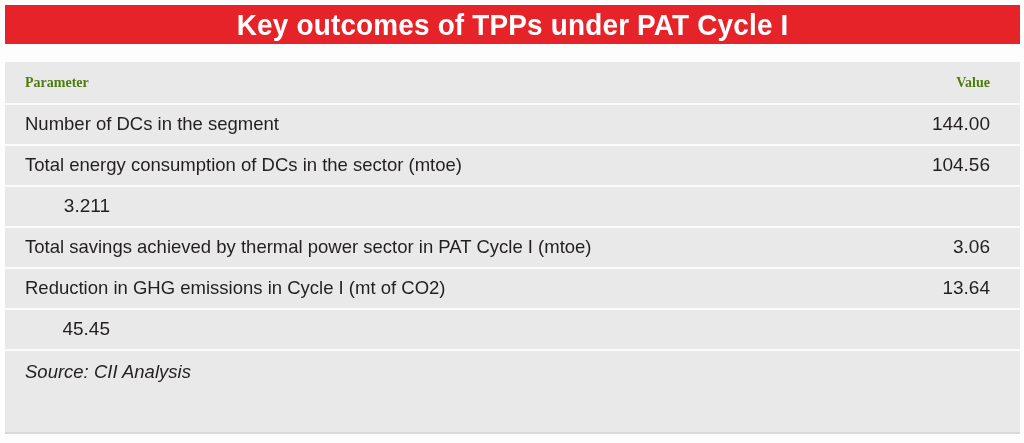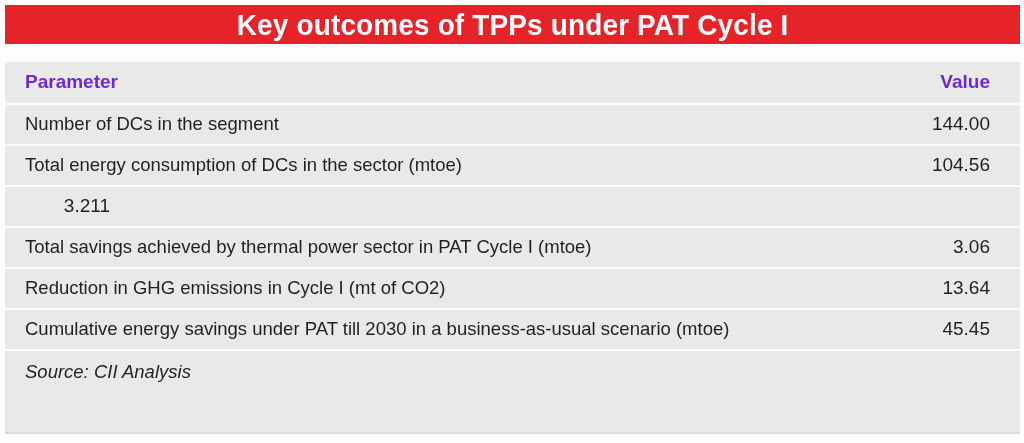--- a/index.html
+++ b/index.html
@@ -90,22 +90,23 @@
     color: #231f20;
     font-size: 19px;
     line-height: 1.1;
     white-space: nowrap;
     min-width: 90px;
   }
 
   .header-row .cell-param,
   .header-row .cell-value {
     font-weight: bold;
-    font-size: 19px;
-    color: #6d28d9;
+    font-size: 14px;
+    color: #4d7c0f;
+    font-family: Liberation Serif, serif;
   }
 
   .source-text {
     font-style: italic;
     font-size: 18.5px;
     color: #231f20;
     padding-left: 5px;
     white-space: nowrap;
   }
 
@@ -152,21 +153,20 @@
       <div class="cell-param">Total savings achieved by thermal power sector in PAT Cycle I (mtoe)</div>
       <div class="cell-value">3.06</div>
     </div>
 
     <div class="row">
       <div class="cell-param">Reduction in GHG emissions in Cycle I (mt of CO2)</div>
       <div class="cell-value">13.64</div>
     </div>
 
     <div class="row">
-      <div class="cell-param">Cumulative energy savings under PAT till 2030 in a business-as-usual scenario (mtoe)</div>
       <div class="cell-value">45.45</div>
     </div>
 
     <div class="row source-row">
       <div class="source-text">Source: CII Analysis</div>
     </div>
 
   </div>
 
   <div class="bottom-rule"></div>

